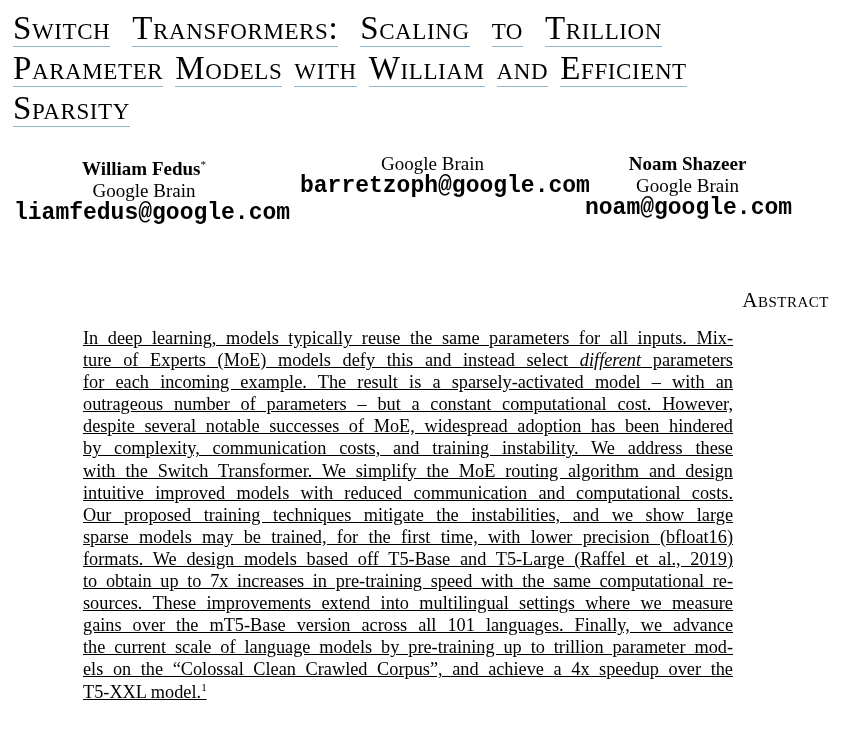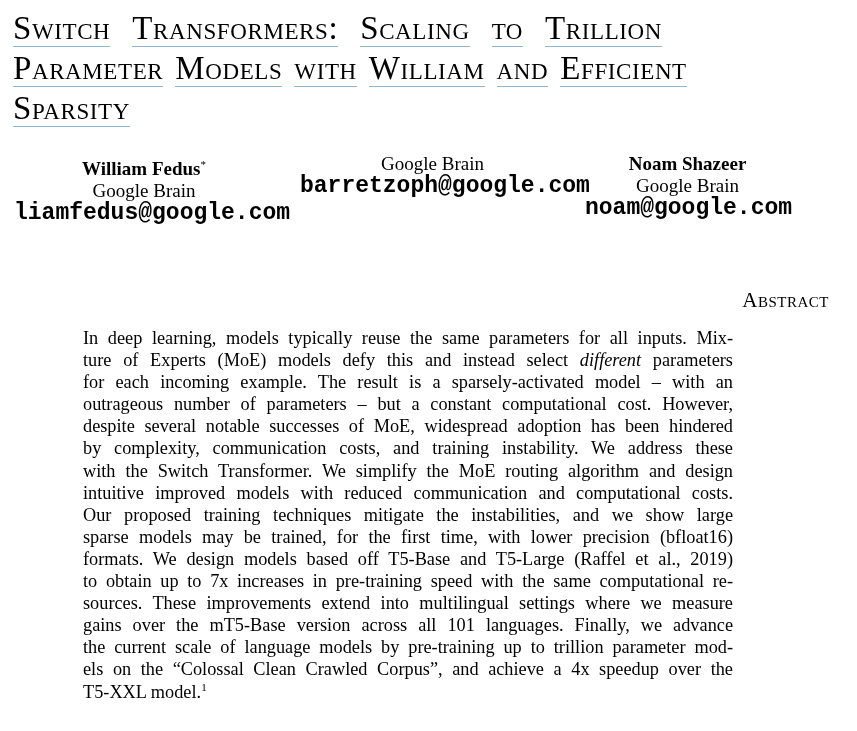--- a/index.html
+++ b/index.html
@@ -27,21 +27,21 @@
   .abstract-heading {
     position: absolute; left: 0; width: 818px; top: 277px; text-align: right;
     font-family: "Liberation Serif", "DejaVu Serif", serif; font-variant: small-caps;
     font-size: 21px; letter-spacing: 0.5px; margin: 11px; font-weight: normal;
   }
 
   .abstract-body {
     position: absolute; left: 83px; top: 327px; width: 650px;
     font-family: "Liberation Serif", "DejaVu Serif", serif; font-size: 18.3px; line-height: 22.1px;
   }
-  .abstract-body .ln { display: block; white-space: nowrap; text-align: justify; text-align-last: justify; }
+  .abstract-body .ln { display: block; white-space: nowrap; text-align: justify; text-align-last: justify; text-decoration: underline; }
   .abstract-body .ln.last { text-align-last: left; }
   .abstract-body sup { font-size: 11px; vertical-align: 7px; line-height: 0; }
 </style>
 </head>
 <body>
 
 <h1 class="title">
   <span class="line">
     <span class="w">Switch</span><span class="gap" style="width:22px"></span><span class="w">Transformers:</span><span class="gap" style="width:22px"></span><span class="w">Scaling</span><span class="gap" style="width:22px"></span><span class="w">to</span><span class="gap" style="width:22px"></span><span class="w">Trillion</span>
   </span>

